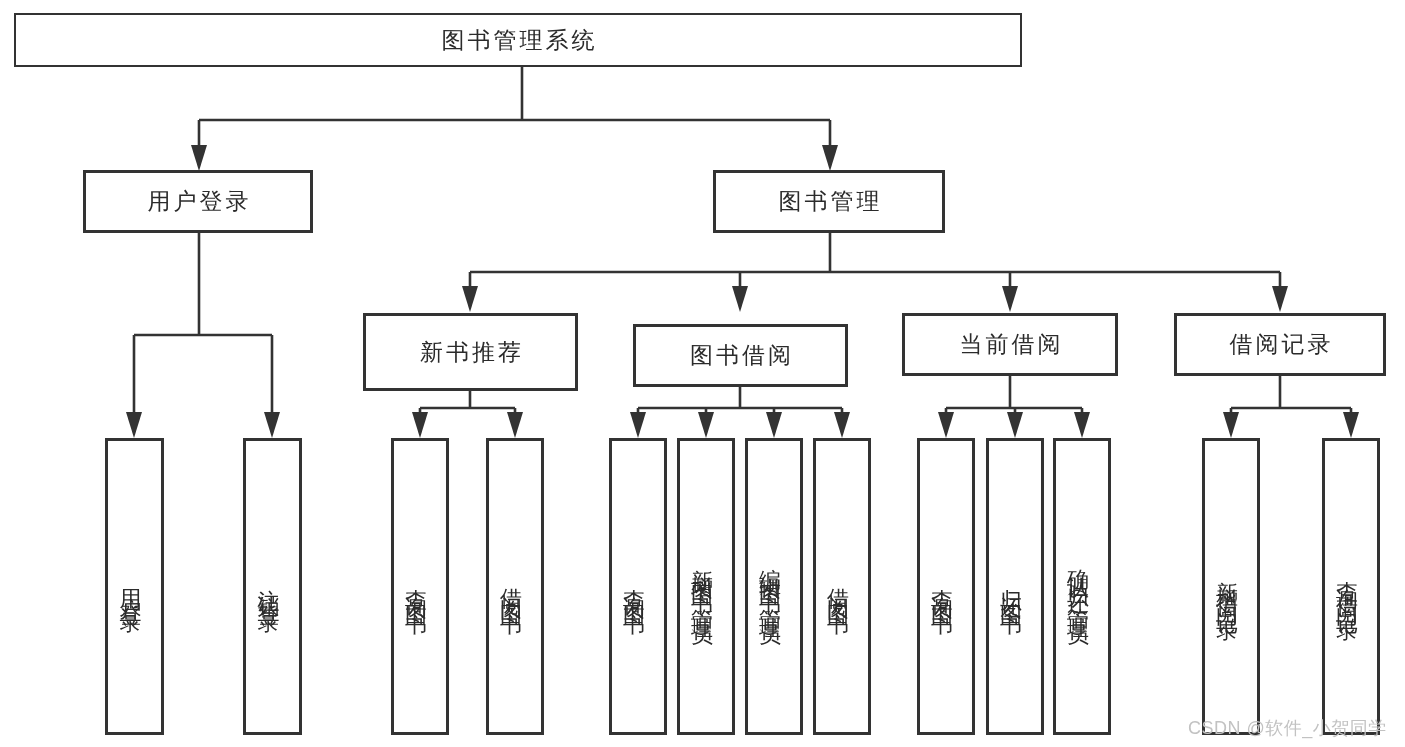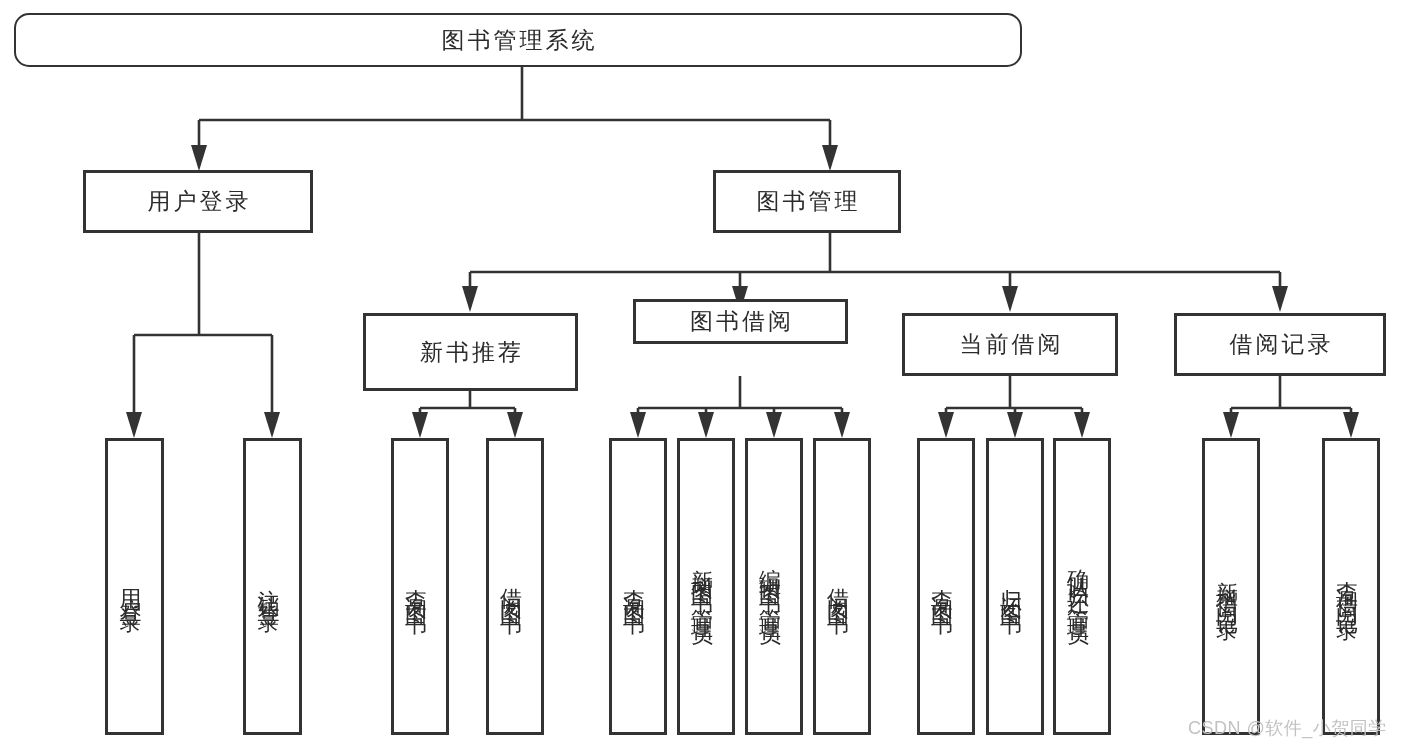--- a/index.html
+++ b/index.html
@@ -29,21 +29,21 @@
     fill:var(--line);stroke:none;
   }
   .node{
     position:absolute;
     box-sizing:border-box;
     background:var(--background);
     border:3px solid var(--line);
     display:flex;align-items:center;justify-content:center;
     color:var(--text);
   }
-  .node.root{border-width:2.5px;border-radius:15px;}
+  .node.root{border-width:2.5px;}
   .h-label{
     font-size:23px;
     letter-spacing:3px;
     white-space:nowrap;
     text-indent:3px; 
   }
   .leaf .v-label{
     writing-mode:vertical-rl;
     text-orientation:mixed;
     font-size:22px;
@@ -102,28 +102,28 @@
     <polygon points="1343,412 1359,412 1351,438"></polygon>
   </svg>
 
   <div class="node root" style="left:14px;top:13px;width:1008px;height:54px;">
     <span class="h-label">图书管理系统</span>
   </div>
 
   <div class="node" style="left:83px;top:170px;width:230px;height:63px;">
     <span class="h-label">用户登录</span>
   </div>
-  <div class="node" style="left:713px;top:170px;width:188px;height:63px;">
+  <div class="node" style="left:713px;top:170px;width:232px;height:63px;">
     <span class="h-label">图书管理</span>
   </div>
 
   <div class="node" style="left:363px;top:313px;width:215px;height:78px;">
     <span class="h-label">新书推荐</span>
   </div>
-  <div class="node" style="left:633px;top:299px;width:215px;height:45px;">
+  <div class="node" style="left:633px;top:324px;width:215px;height:63px;">
     <span class="h-label">图书借阅</span>
   </div>
   <div class="node" style="left:902px;top:313px;width:216px;height:63px;font-family:Liberation Mono, monospace;">
     <span class="h-label">当前借阅</span>
   </div>
   <div class="node" style="left:1174px;top:313px;width:212px;height:63px;">
     <span class="h-label">借阅记录</span>
   </div>
 
   <div class="node leaf" style="left:105px;top:438px;width:59px;height:297px;">

